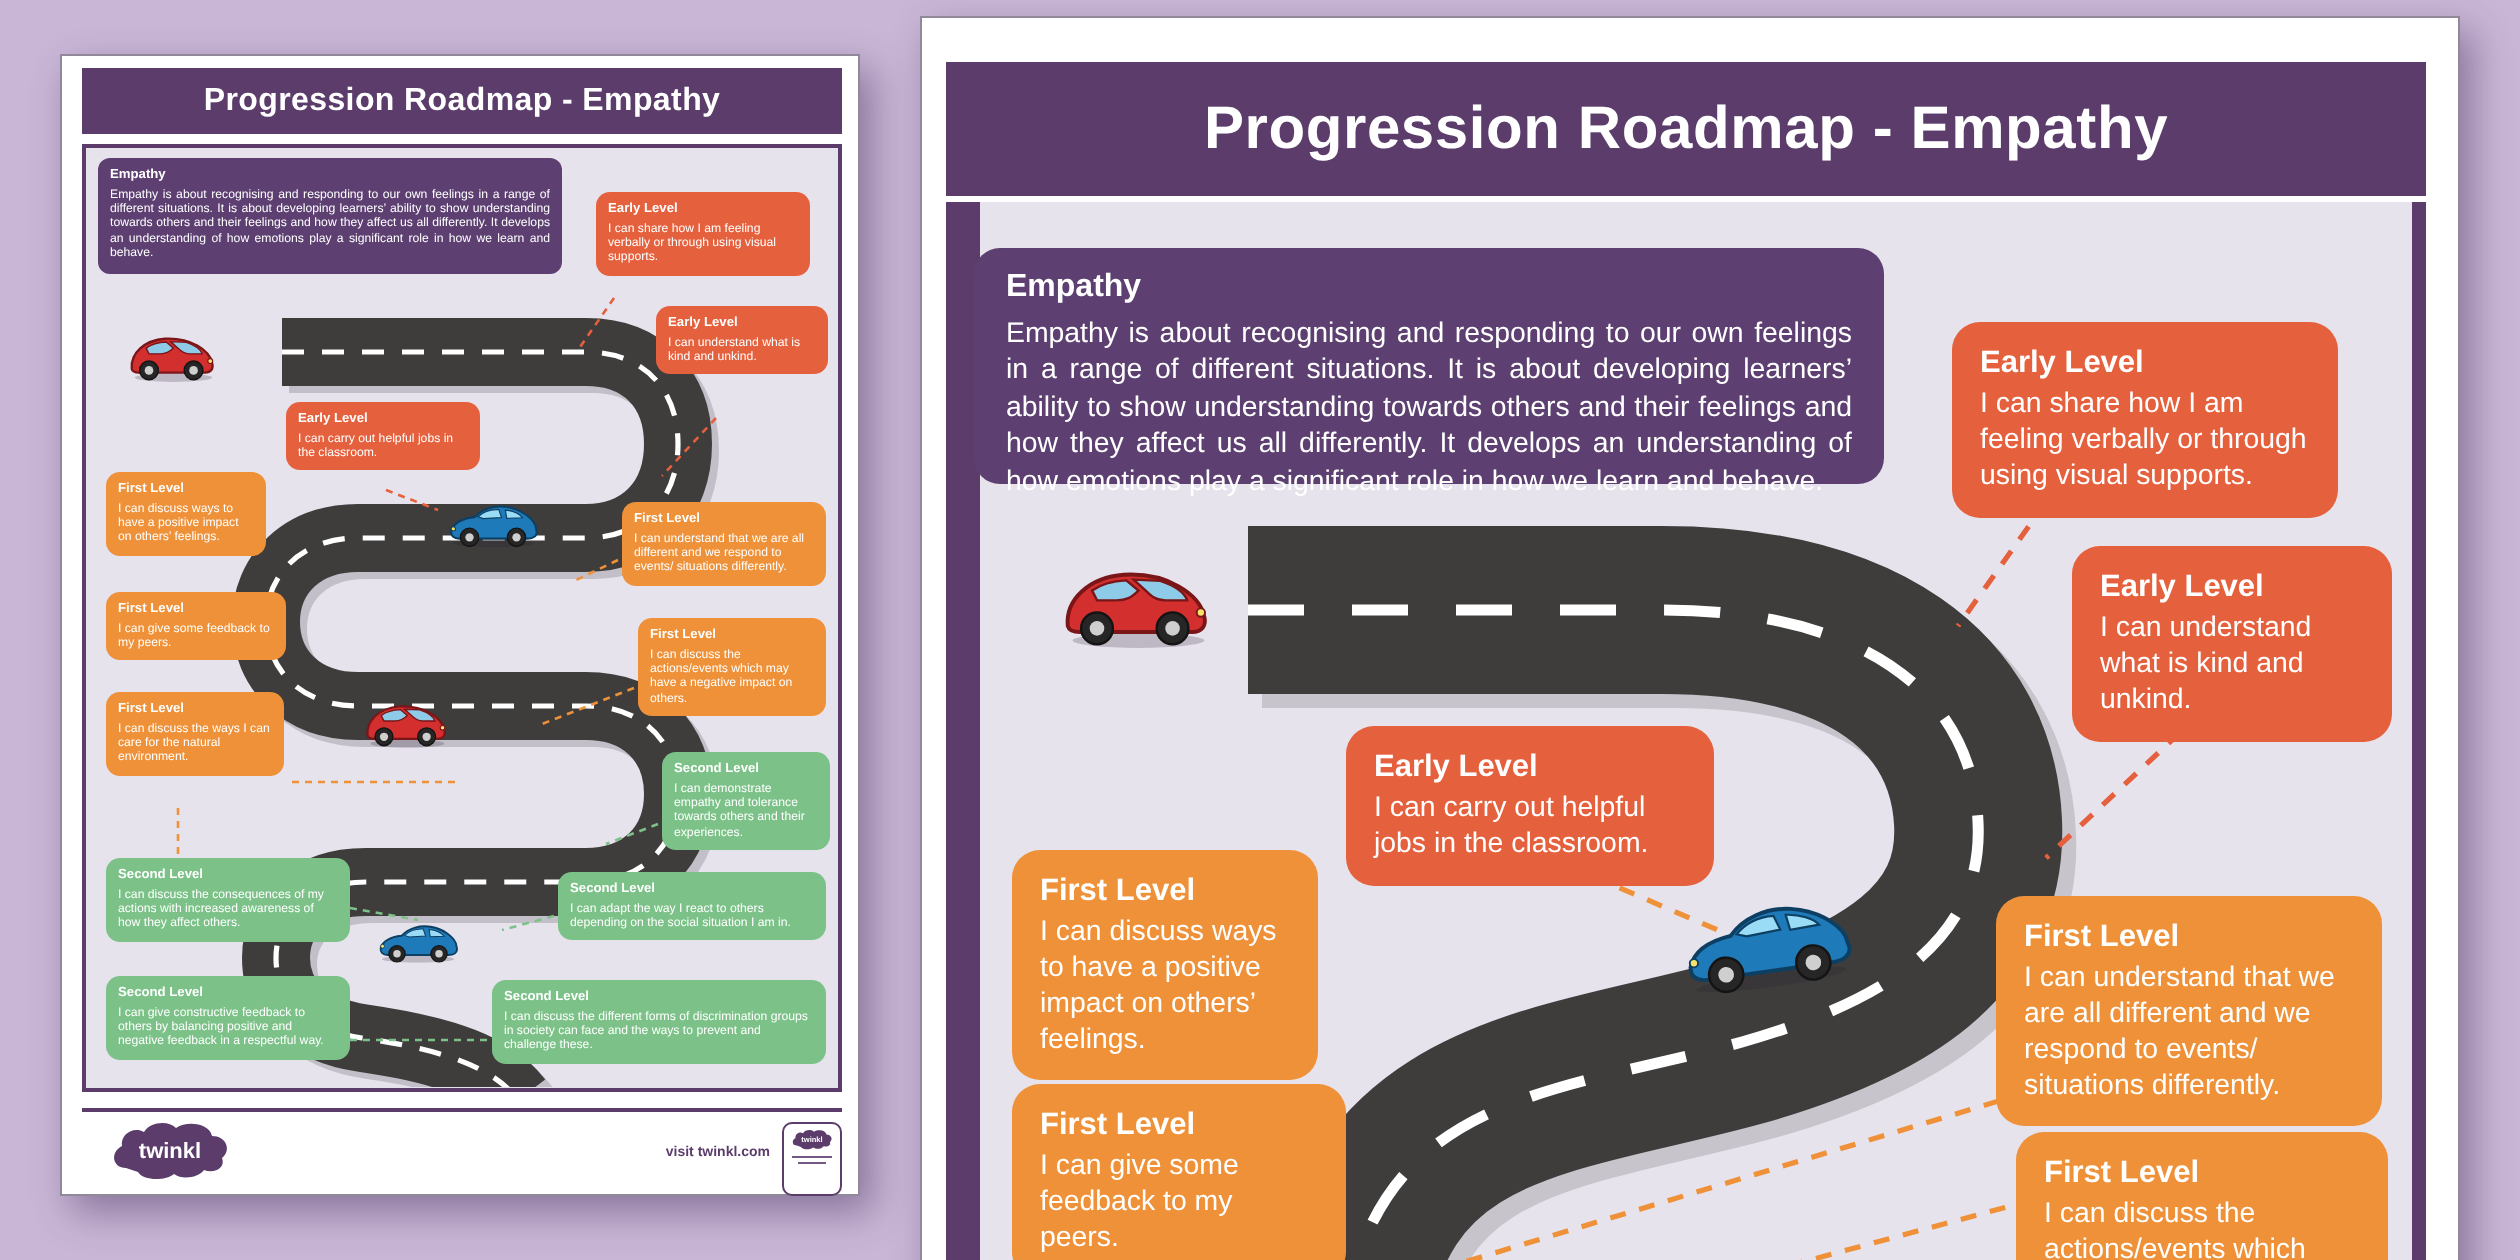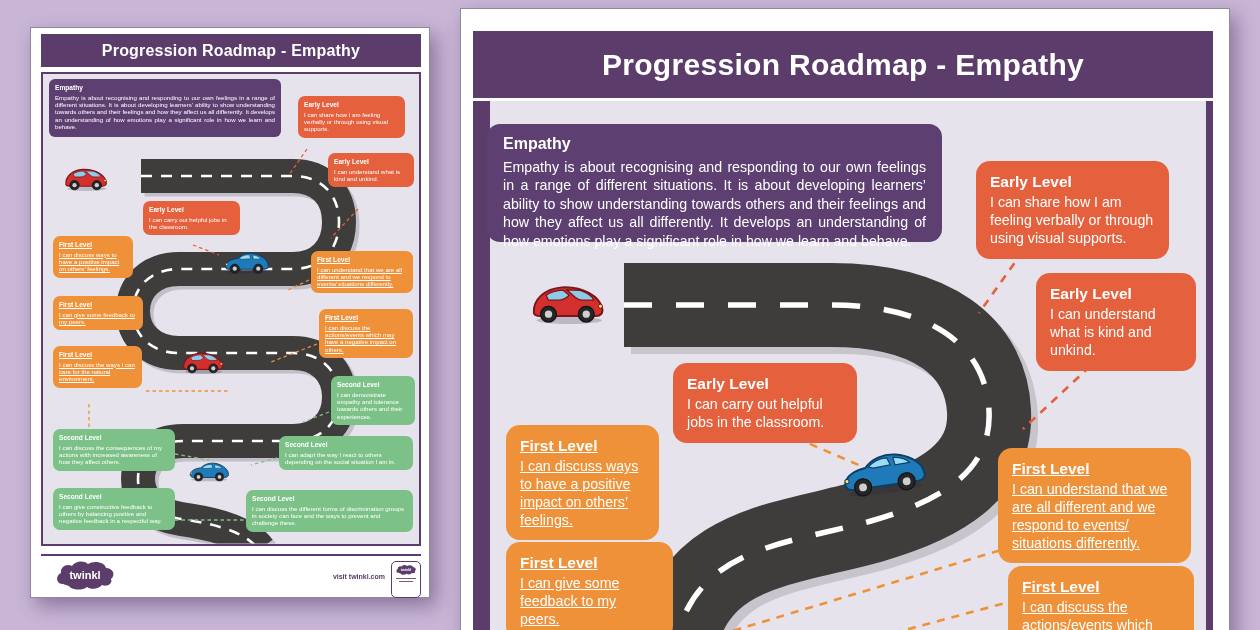--- a/index.html
+++ b/index.html
@@ -19,21 +19,21 @@
       color:#fff;font-weight:bold;font-size:16px;text-align:center;line-height:33px;letter-spacing:.2px;}
   .page-thumb .content{position:absolute;left:10px;top:44px;width:380px;height:474px;
       background:var(--content);border:2.5px solid var(--purple);}
   .page-thumb svg.overlay{position:absolute;left:0;top:0;width:400px;height:571px;}
 
   .t-box{position:absolute;color:#fff;border-radius:7px;padding:5px 6px;line-height:1.22;}
   .t-box .h{font-weight:bold;font-size:6.6px;margin-bottom:1.5px;}
   .t-box .b{font-size:6.1px;}
   .t-empathy{background:var(--purple_box);border-radius:6px;}
   .t-empathy .b{text-align:justify;}
-  .c-early{background:var(--early);} .c-first{background:var(--first);text-decoration:underline;} .c-second{background:var(--second);}
+  .c-early{background:var(--early);} .c-first{background:var(--first);} .c-second{background:var(--second);}
 
   .t-foot-line{position:absolute;left:10px;top:526px;width:380px;height:2px;background:var(--purple);}
   .t-logo{position:absolute;left:22px;top:532px;width:64px;height:32px;}
   .t-visit{position:absolute;right:44px;top:545px;font-size:7px;font-weight:bold;color:var(--purple);}
   .t-badge{position:absolute;right:8px;top:533px;width:30px;height:37px;border:1.6px solid var(--purple);
       border-radius:5px;background:#fff;display:flex;flex-direction:column;align-items:center;padding-top:2px;}
   .t-badge .mini-line{width:20px;height:1.6px;background:var(--purple);margin-top:1.6px;opacity:.85;}
 
   
   .page-zoom{left:460px;top:8px;width:770px;height:640px;}

